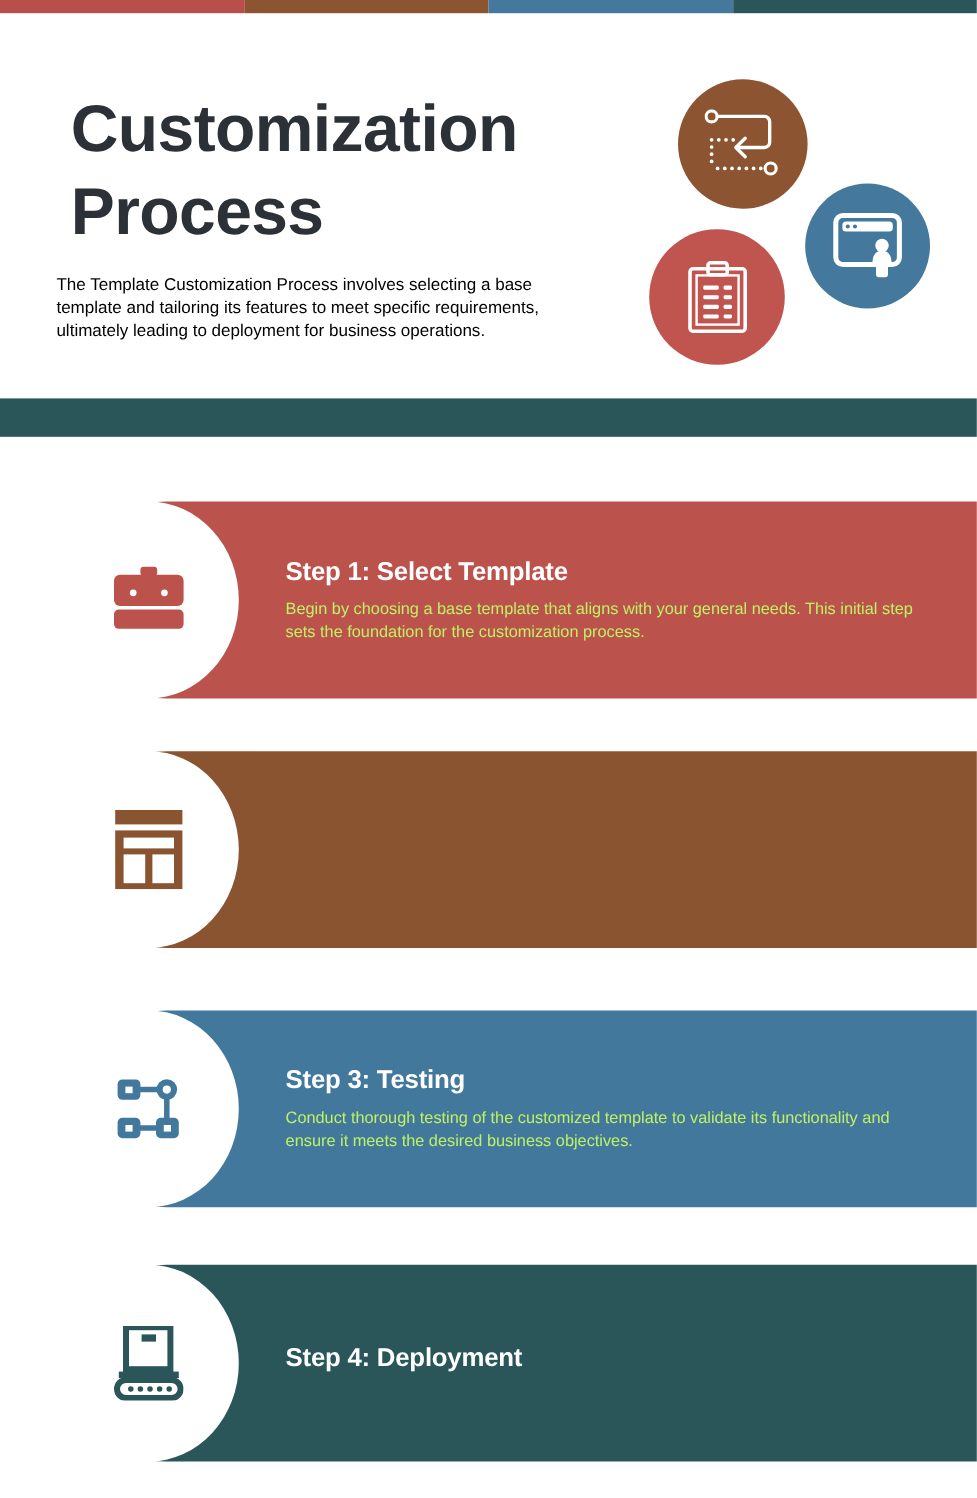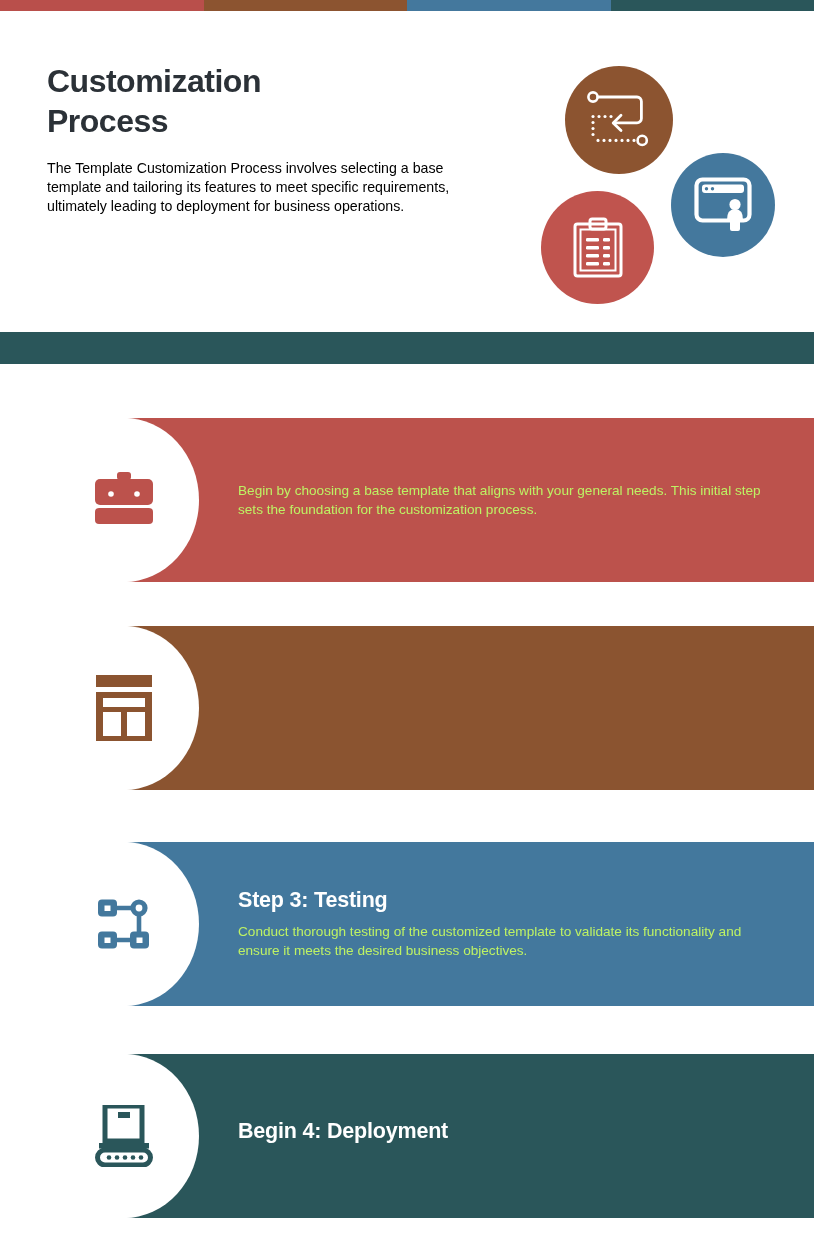--- a/index.html
+++ b/index.html
@@ -33,26 +33,26 @@
     width: 814px;
     height: 321px;
   }
   .header-text {
     position: absolute;
     left: 47px;
     top: 50px;
     width: 430px;
   }
   .title {
-    font-size: 32px;
+    font-size: 55px;
     font-weight: bold;
     line-height: 1.26;
     color: #2b3137;
     letter-spacing: -0.5px;
-    margin: 0;
+    margin: 12px;
     white-space: pre-line;
   }
   .subtitle {
     margin: 14px 0 0 0;
     font-size: 18.5px;
     font-weight: bold;
     color: #8c552f;
     letter-spacing: -0.1px;
   }
   .desc {
@@ -233,20 +233,21 @@
     <div class="step-circle">
       <svg width="66" height="56" viewBox="0 0 66 56" id="icon0" style="fill: rgb(188, 82, 76); color: rgb(188, 82, 76);">
         <rect x="26" y="0" width="14" height="8" rx="3"></rect>
         <rect x="4" y="7" width="58" height="26" rx="5"></rect>
         <rect x="4" y="36" width="58" height="16" rx="4"></rect>
         <circle cx="20" cy="22" r="2.8" fill="#fff"></circle>
         <circle cx="46" cy="22" r="2.8" fill="#fff"></circle>
       </svg>
     </div>
     <div class="step-body">
+      <div class="step-title">Step 1: Select Template</div>
       <div class="step-desc">Begin by choosing a base template that aligns with your general needs. This initial step sets the foundation for the customization process.</div>
     </div>
   </div>
 
   <div class="step-card" id="card1" style="top: 262px; height: 164px; background: rgb(139, 84, 48);">
     <div class="step-circle">
       <svg width="58" height="66" viewBox="0 0 58 66" id="icon1" style="fill: rgb(139, 84, 48); color: rgb(139, 84, 48);">
         <rect x="1" y="0" width="56" height="12"></rect>
         <rect x="1" y="17" width="56" height="49"></rect>
         <rect x="8" y="23" width="42" height="9" fill="#fff"></rect>
@@ -288,17 +289,17 @@
         <g fill="currentColor">
           <circle cx="14" cy="52.5" r="2.3"></circle>
             <circle cx="22" cy="52.5" r="2.3"></circle>
           <circle cx="30" cy="52.5" r="2.3"></circle>
             <circle cx="38" cy="52.5" r="2.3"></circle>
           <circle cx="46" cy="52.5" r="2.3"></circle>
         </g>
       </svg>
     </div>
     <div class="step-body">
-      <div class="step-title">Begin 4: Deployment</div>
+      <div class="step-title">Step 4: Deployment</div>
     </div>
   </div>
 
 </div>
 
 </body></html>

